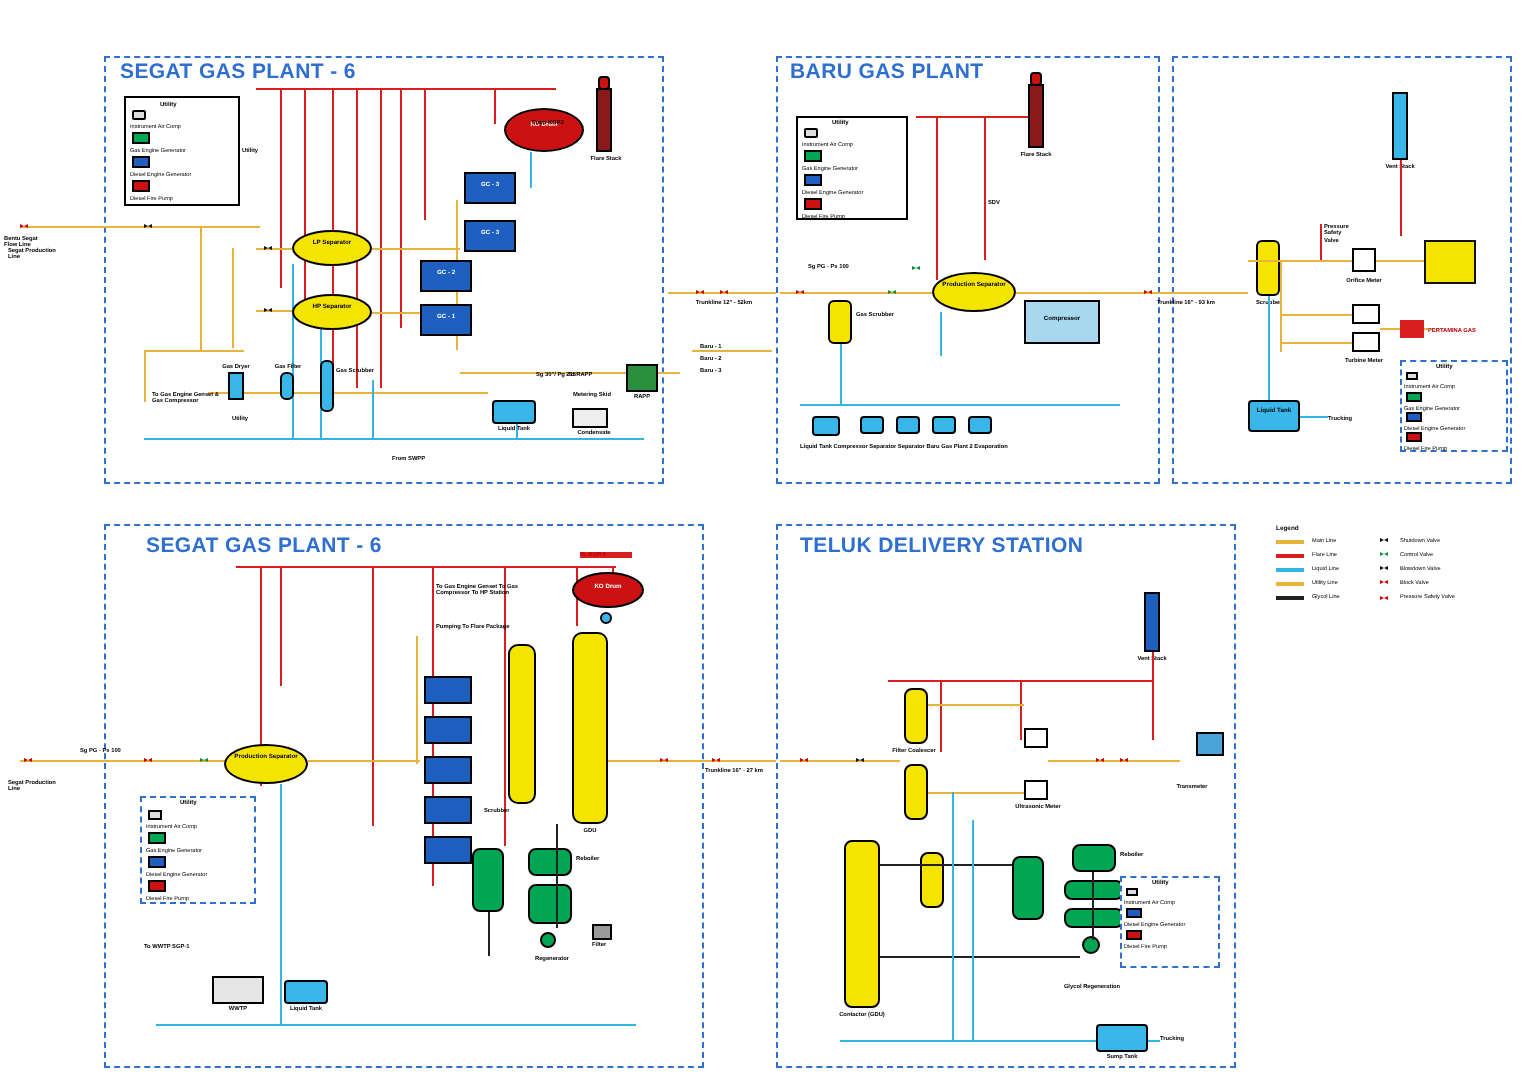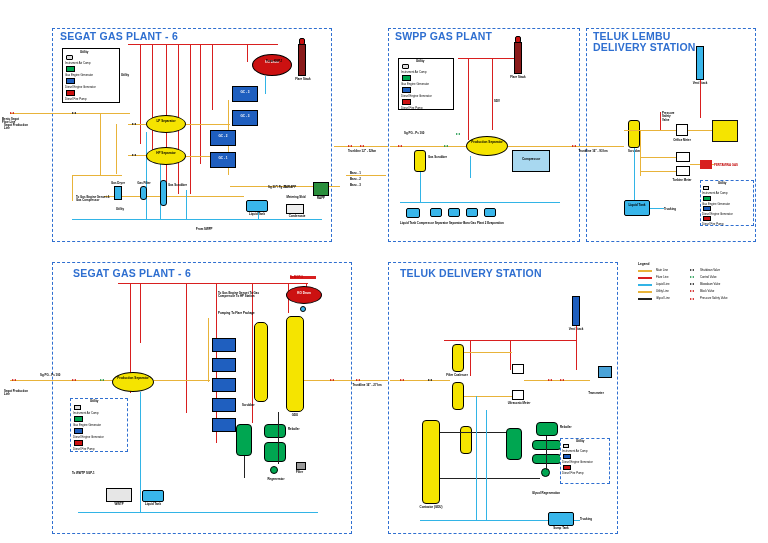--- a/index.html
+++ b/index.html
@@ -64,25 +64,23 @@
 </head>
 <body>
 
 <div id="canvas">
 
 
   <div class="panel" style="left:52px;top:28px;width:280px;height:214px;"></div>
   <div class="ptitle" style="left:60px;top:31px;">SEGAT GAS PLANT - 6</div>
 
   <div class="panel" style="left:388px;top:28px;width:192px;height:214px;"></div>
-  <div class="ptitle" style="left:395px;top:31px;">SWPP GAS PLANT</div>
+  <div class="ptitle" style="left:395px;top:31px;">BARU GAS PLANT</div>
 
   <div class="panel" style="left:586px;top:28px;width:170px;height:214px;"></div>
-  <div class="ptitle" style="left:593px;top:31px;">TELUK LEMBU
-DELIVERY STATION</div>
 
   <div class="panel" style="left:52px;top:262px;width:300px;height:272px;"></div>
   <div class="ptitle" style="left:73px;top:268px;">SEGAT GAS PLANT - 6</div>
 
   <div class="panel" style="left:388px;top:262px;width:230px;height:272px;"></div>
   <div class="ptitle" style="left:400px;top:268px;">TELUK DELIVERY STATION</div>
 
   <div class="pipe red" style="left:128px;top:44px;width:150px;height:1.2px;"></div>
   <div class="pipe red" style="left:140px;top:44px;width:1.2px;height:100px;"></div>
   <div class="pipe red" style="left:152px;top:44px;width:1.2px;height:110px;"></div>

